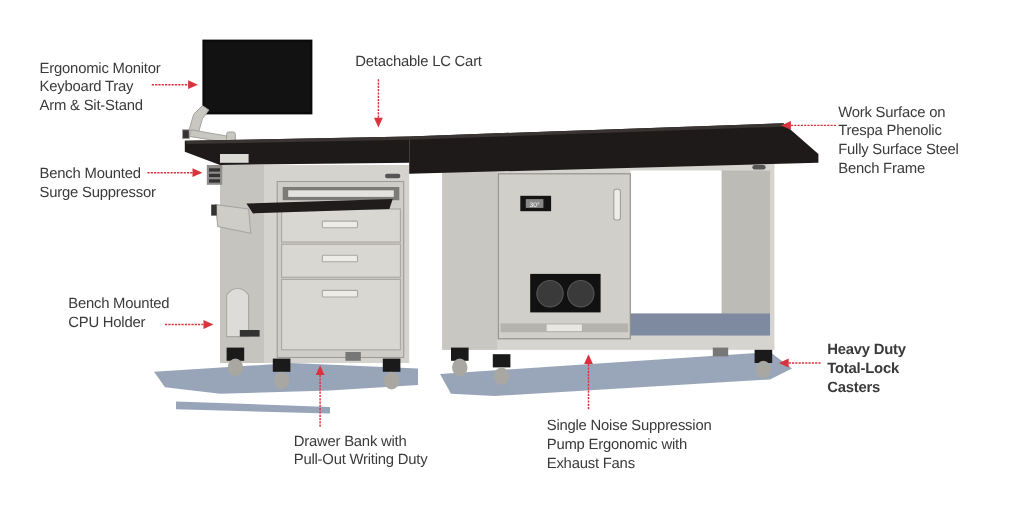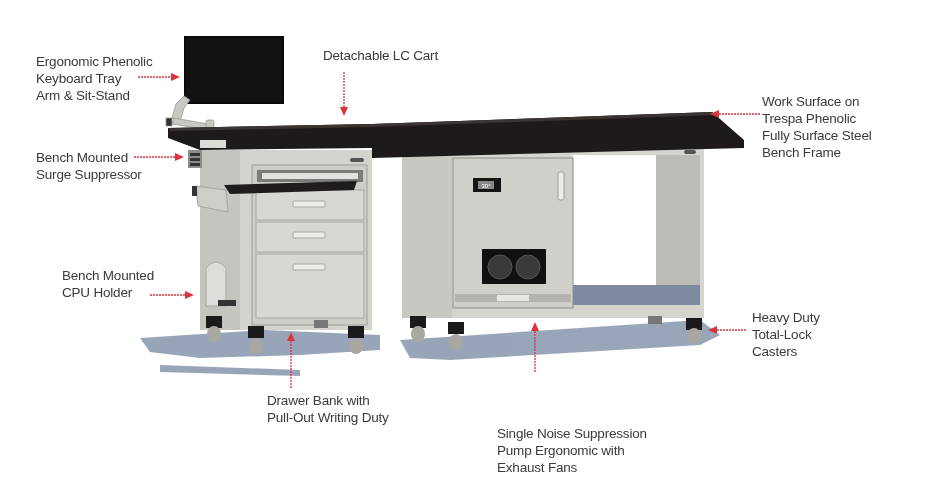--- a/index.html
+++ b/index.html
@@ -120,21 +120,21 @@
     <line x1="746" y1="330" x2="716" y2="330"></line>
       <polygon points="708,330 717,326 717,334" stroke="none"></polygon>
     <line x1="291" y1="388" x2="291" y2="340"></line>
       <polygon points="291,332 287,341 295,341" stroke="none"></polygon>
     <line x1="535" y1="372" x2="535" y2="330"></line>
       <polygon points="535,322 531,331 539,331" stroke="none"></polygon>
   </g>
 </svg>
 
 <div class="label" style="left:36px;top:53px;">
-  <div>Ergonomic Phenolic</div>
+  <div>Ergonomic Monitor</div>
   <div>Keyboard Tray</div>
   <div>Arm &amp; Sit-Stand</div>
 </div>
 
 <div class="label" style="left:323px;top:47px;">
   <div>Detachable LC Cart</div>
 </div>
 
 <div class="label" style="left:762px;top:93px;">
   <div>Work Surface on</div>
@@ -146,28 +146,28 @@
 <div class="label" style="left:36px;top:149px;">
   <div>Bench Mounted</div>
   <div>Surge Suppressor</div>
 </div>
 
 <div class="label" style="left:62px;top:267px;">
   <div>Bench Mounted</div>
   <div>CPU Holder</div>
 </div>
 
-<div class="label" style="left:752px;top:309px;">
+<div class="label" style="left:752px;top:309px;font-weight:bold;">
   <div>Heavy Duty</div>
   <div>Total-Lock</div>
   <div>Casters</div>
 </div>
 
 <div class="label" style="left:267px;top:392px;">
   <div>Drawer Bank with</div>
   <div>Pull-Out Writing Duty</div>
 </div>
 
-<div class="label" style="left:497px;top:378px;margin-top:47px;">
+<div class="label" style="left:497px;top:378px;">
   <div>Single Noise Suppression</div>
   <div>Pump Ergonomic with</div>
   <div>Exhaust Fans</div>
 </div>
 
 </body></html>

